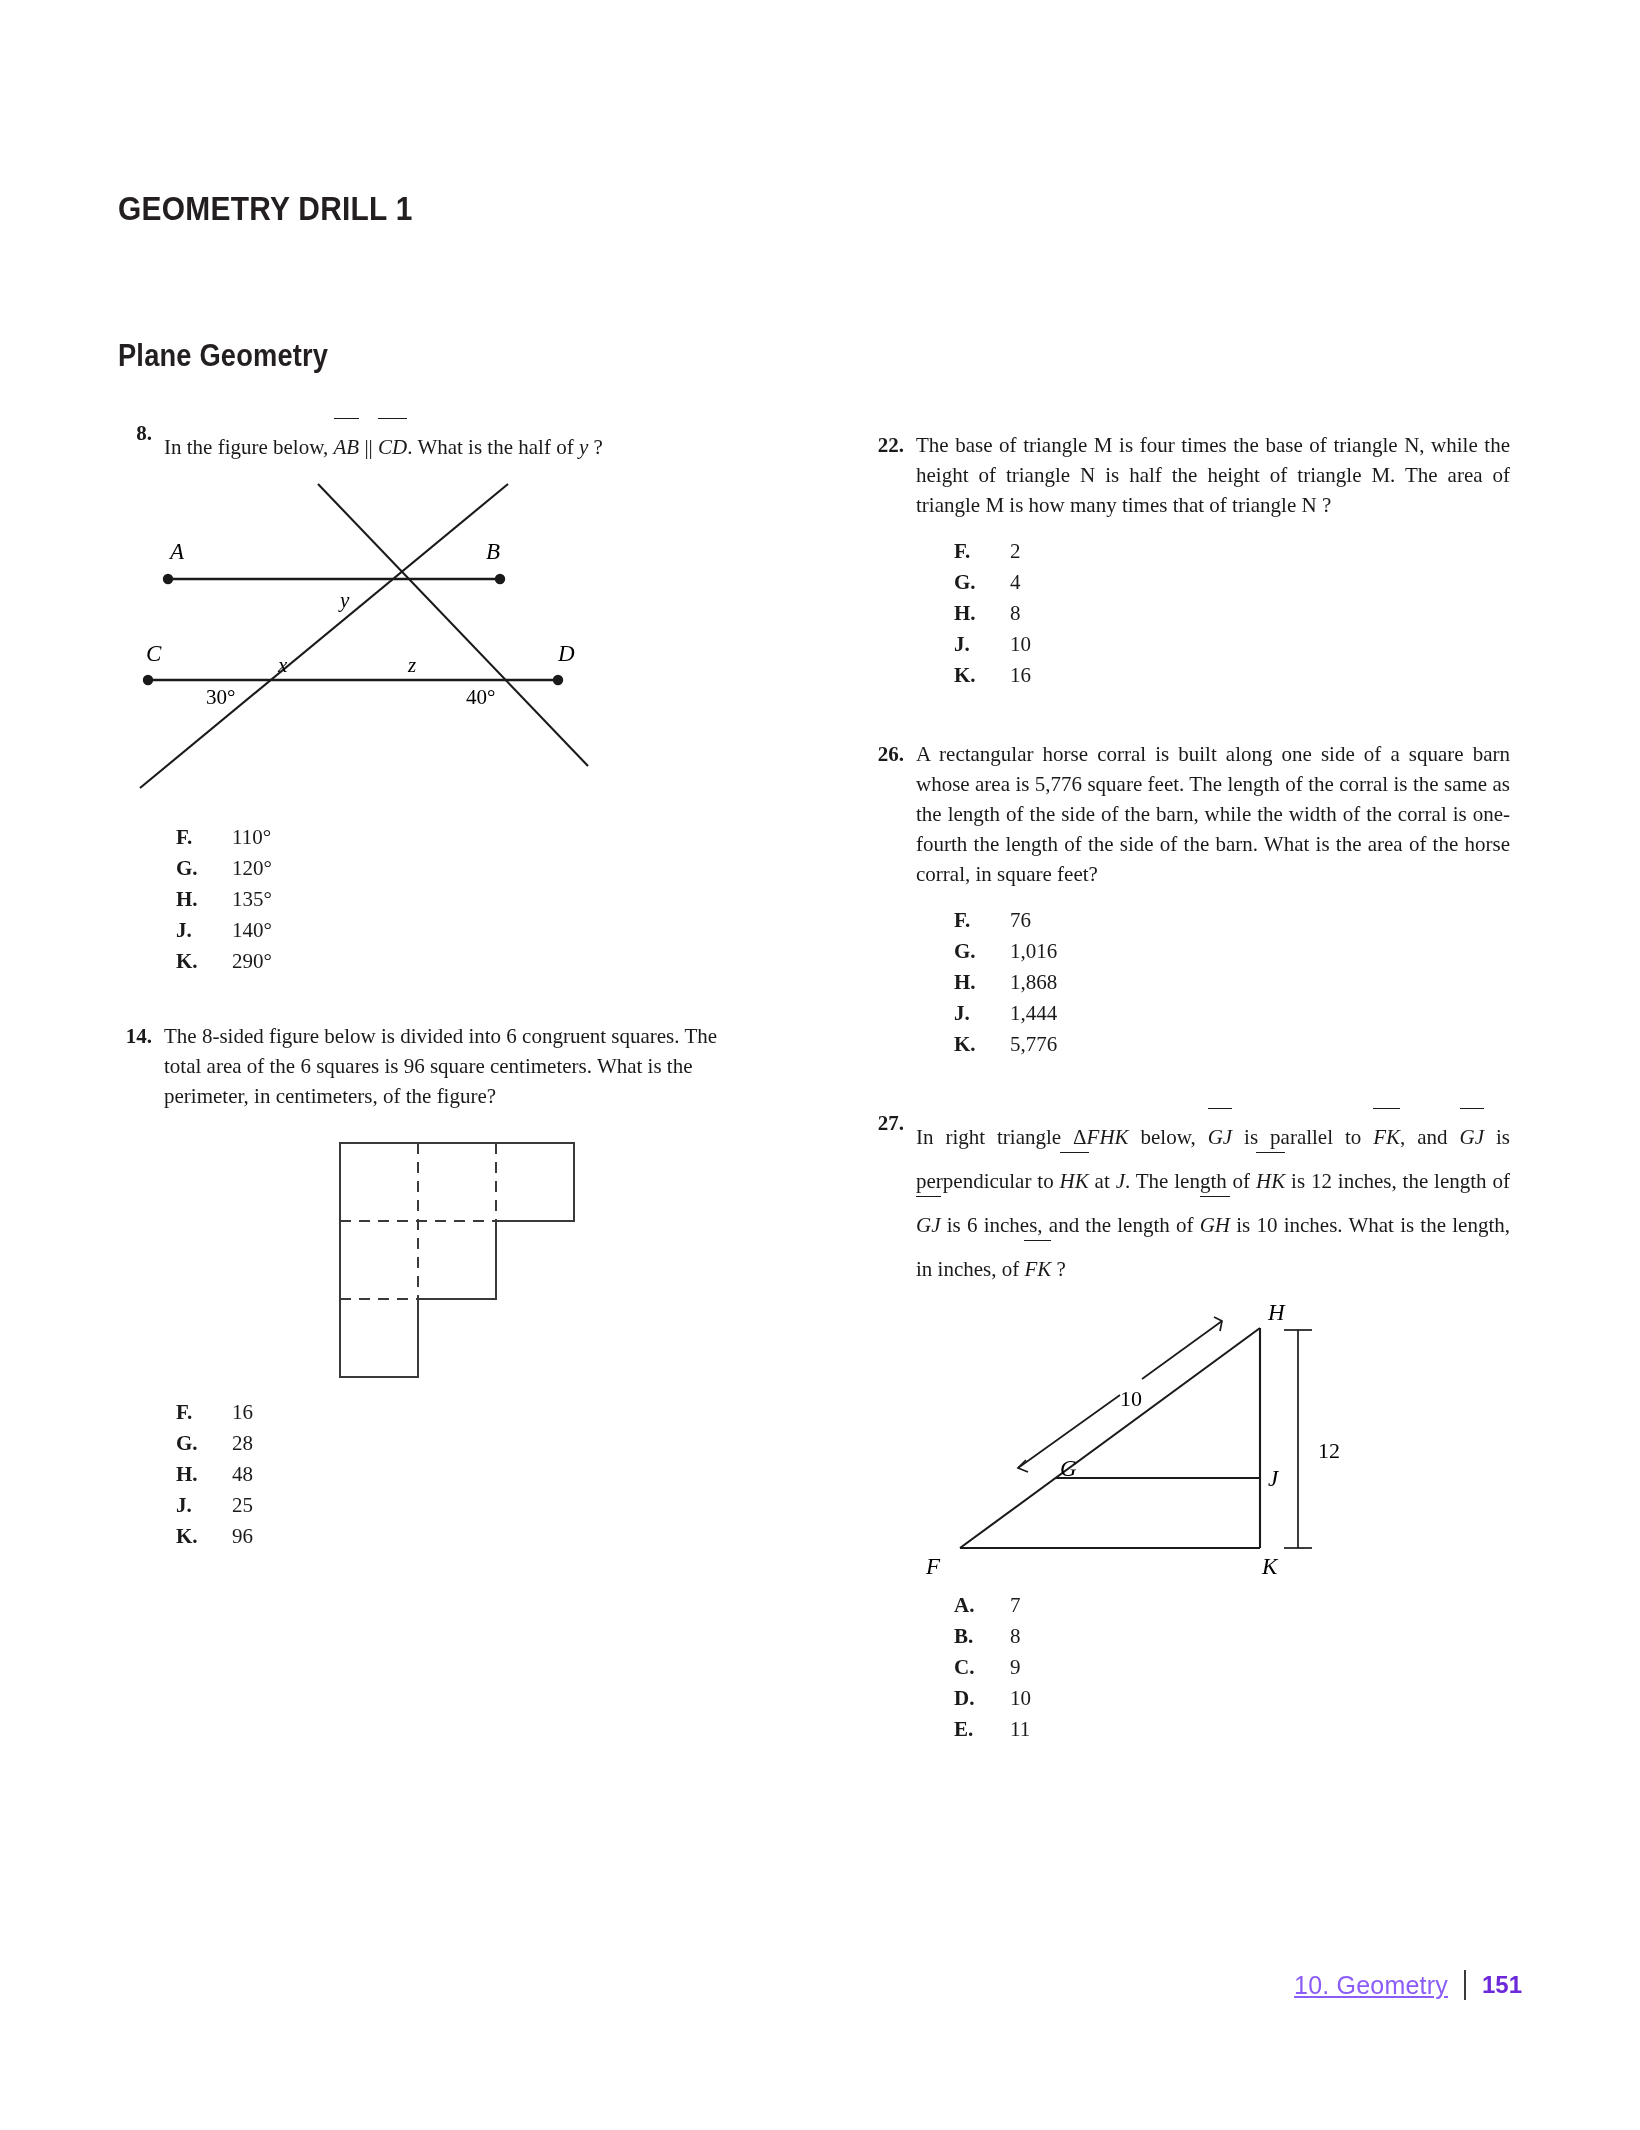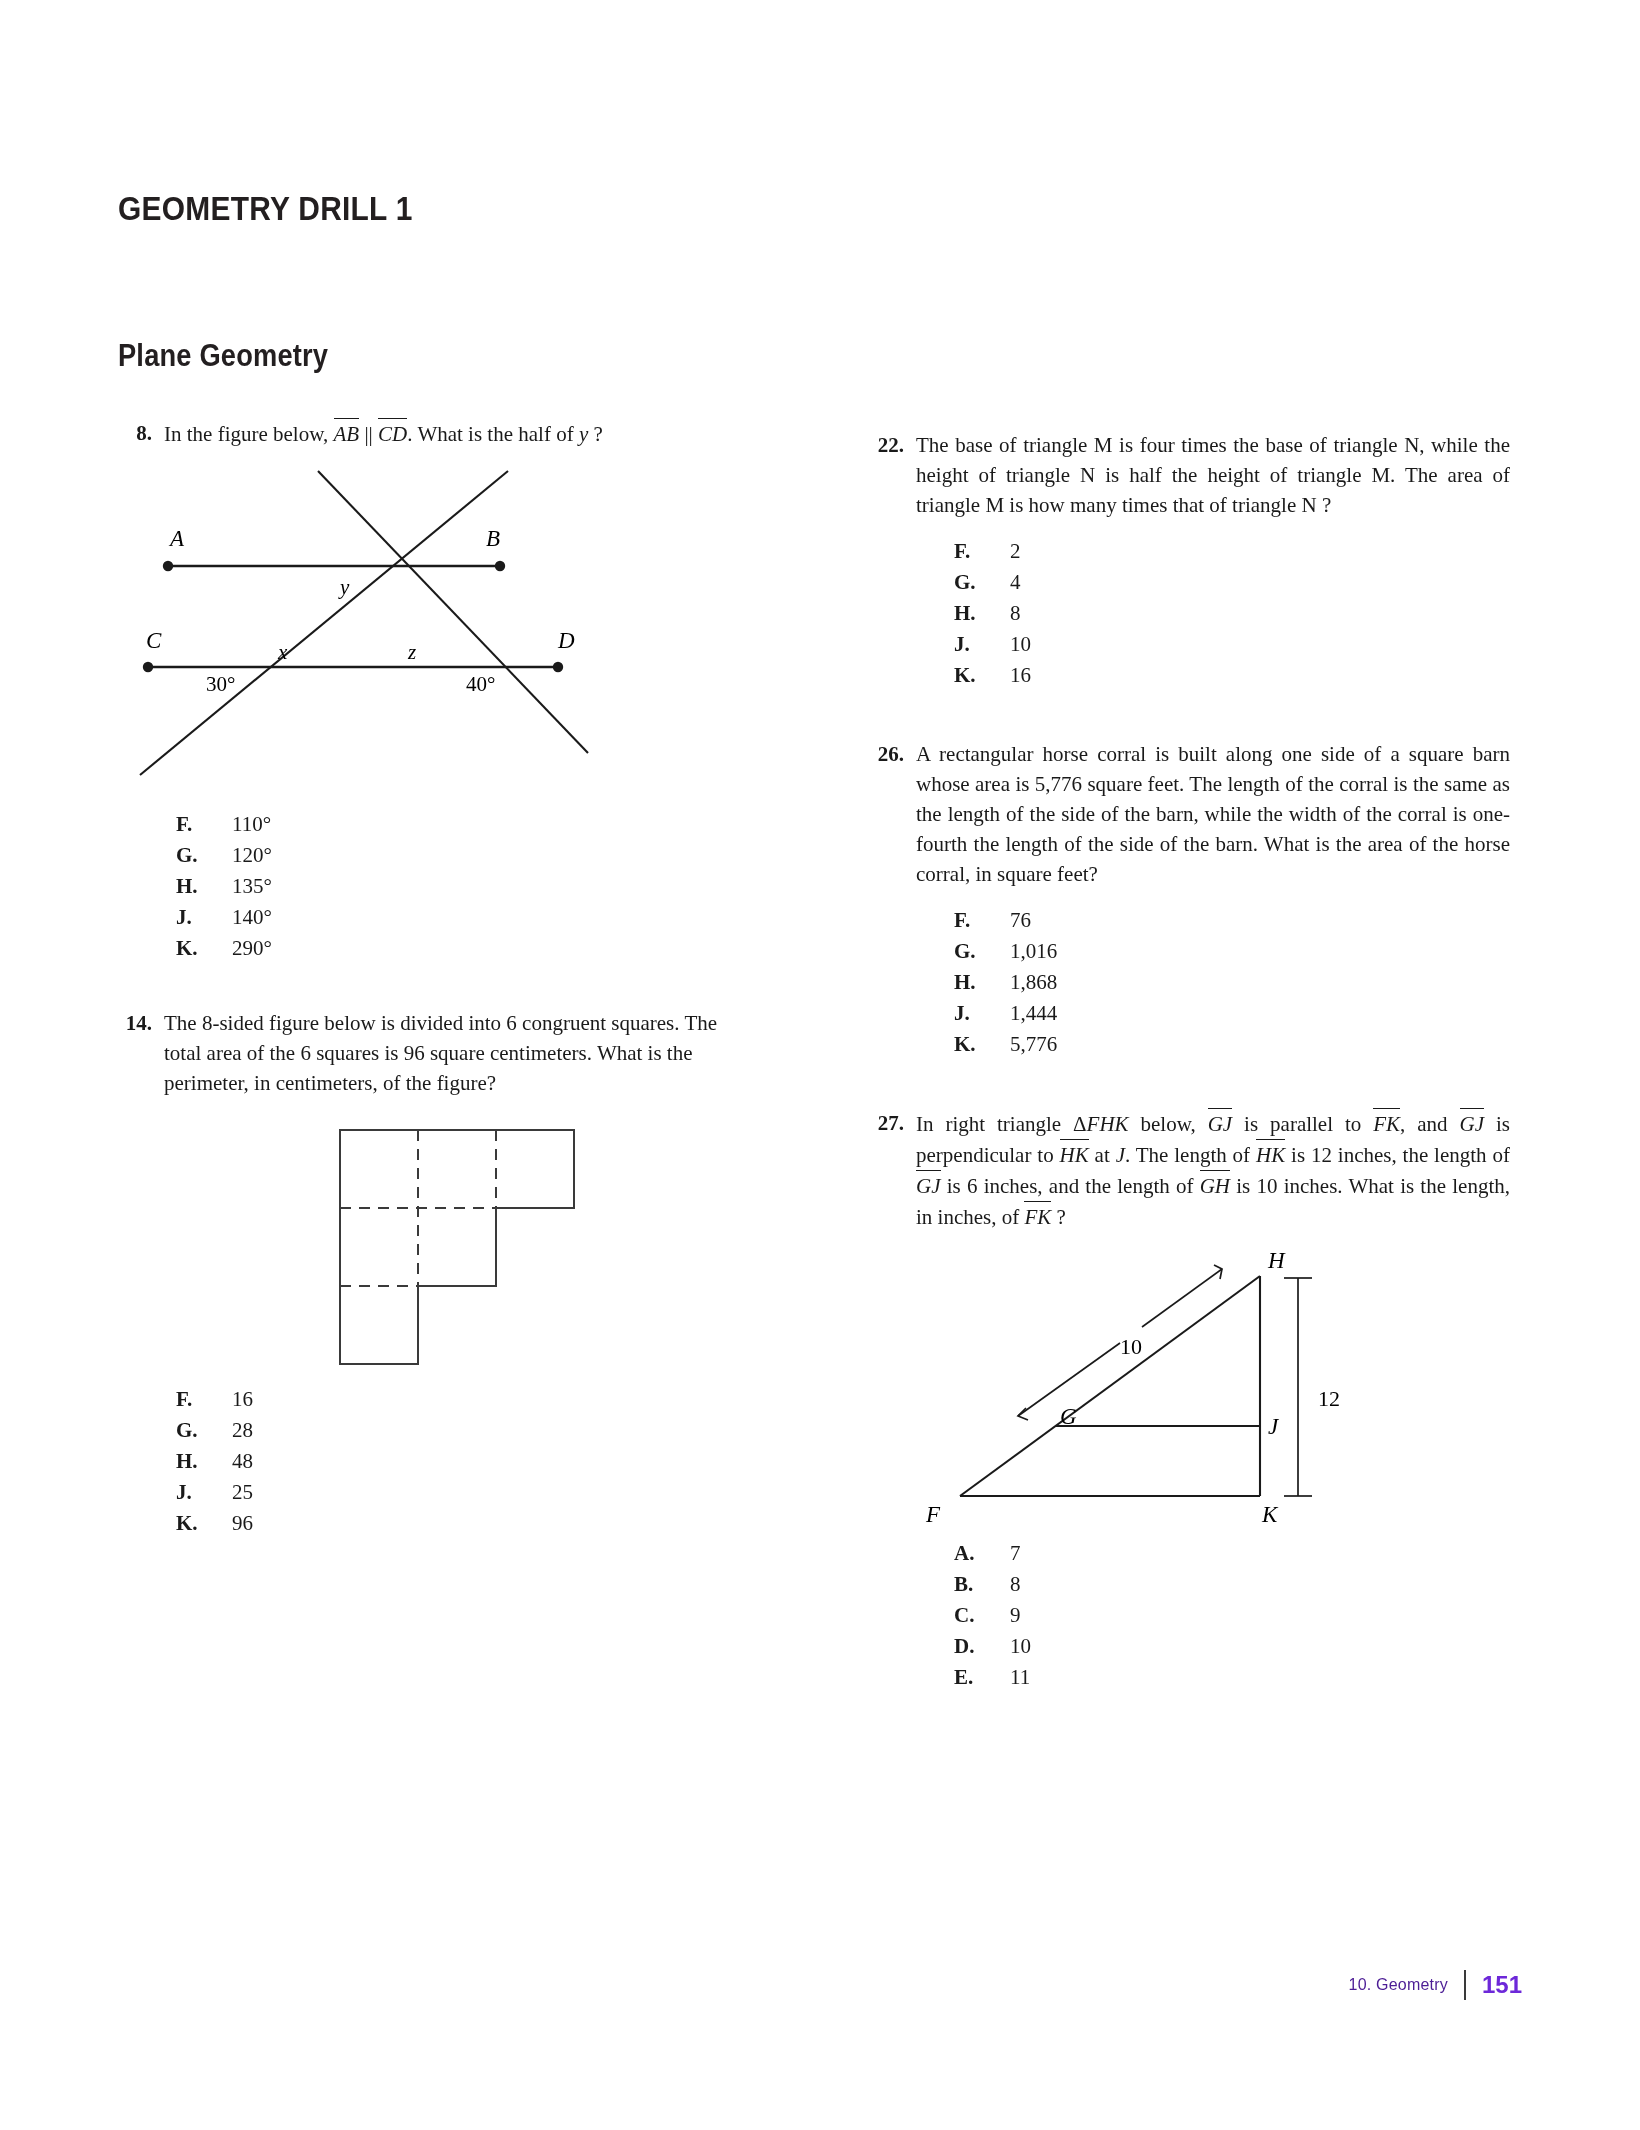--- a/index.html
+++ b/index.html
@@ -34,42 +34,42 @@
     font-weight:bold;font-size:21px;line-height:30px;
     width:46px;text-align:right;flex:0 0 46px;padding-right:12px;
     box-sizing:border-box;
   }
   .q-text{
     font-size:21px;line-height:30px;flex:1;
     text-align:justify;text-justify:inter-word;
   }
   .q-text.nojust{text-align:left;}
   .q-text i{font-style:italic;}
-  .ovl{border-top:1.4px solid #1a1a1a;display:inline-block;line-height:1;padding-top:5px;font-style:italic;}
+  .ovl{border-top:1.4px solid #1a1a1a;display:inline-block;line-height:1;padding-top:18px;font-style:italic;}
 
   
   .answers{margin-top:16px;padding-left:58px;}
   .answers.ind-wide{padding-left:84px;}
   .arow{display:flex;font-size:21px;line-height:31px;}
   .alabel{font-weight:bold;width:42px;flex:0 0 42px;}
   .aval{padding-left:14px;}
   .aval.num{display:inline-block;min-width:64px;text-align:left;}
   .aval.rt{display:inline-block;width:64px;}
 
   
   .fig{position:relative;margin:14px 0 0 0;}
   .fig svg{display:block;}
 
   
   .footer{
     position:absolute;right:118px;top:1970px;
     display:flex;align-items:center;
     font-family:"Liberation Sans",sans-serif;
   }
-  .footer .ftxt{font-size:16px;color:#4c1d95;letter-spacing:.2px;}
+  .footer .ftxt{font-size:25px;color:#8b5cf6;letter-spacing:.2px;text-decoration:underline;}
   .footer .fbar{width:2px;height:30px;background:#3a3a3a;margin:0 16px;}
   .footer .fpage{font-size:24px;font-weight:bold;color:#6d28d9;}
 </style>
 </head>
 <body>
 
 <div class="page">
 
   <div class="drill-title">GEOMETRY DRILL 1</div>
   <div class="section-title">Plane Geometry</div>

